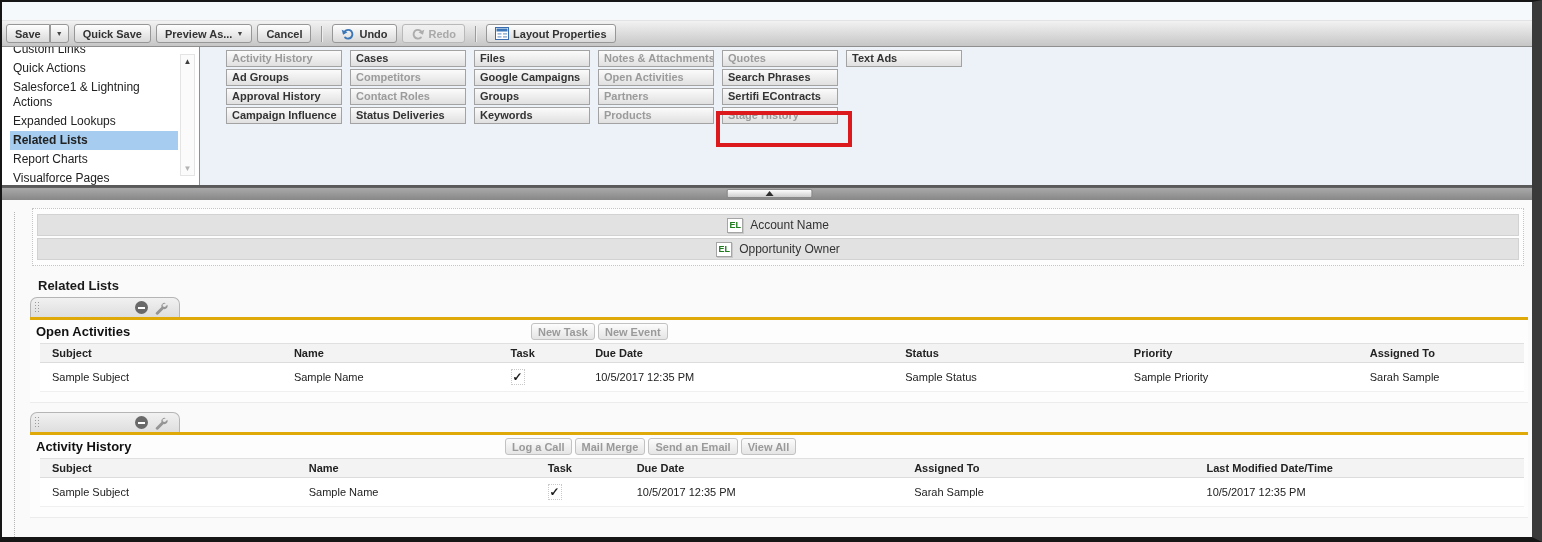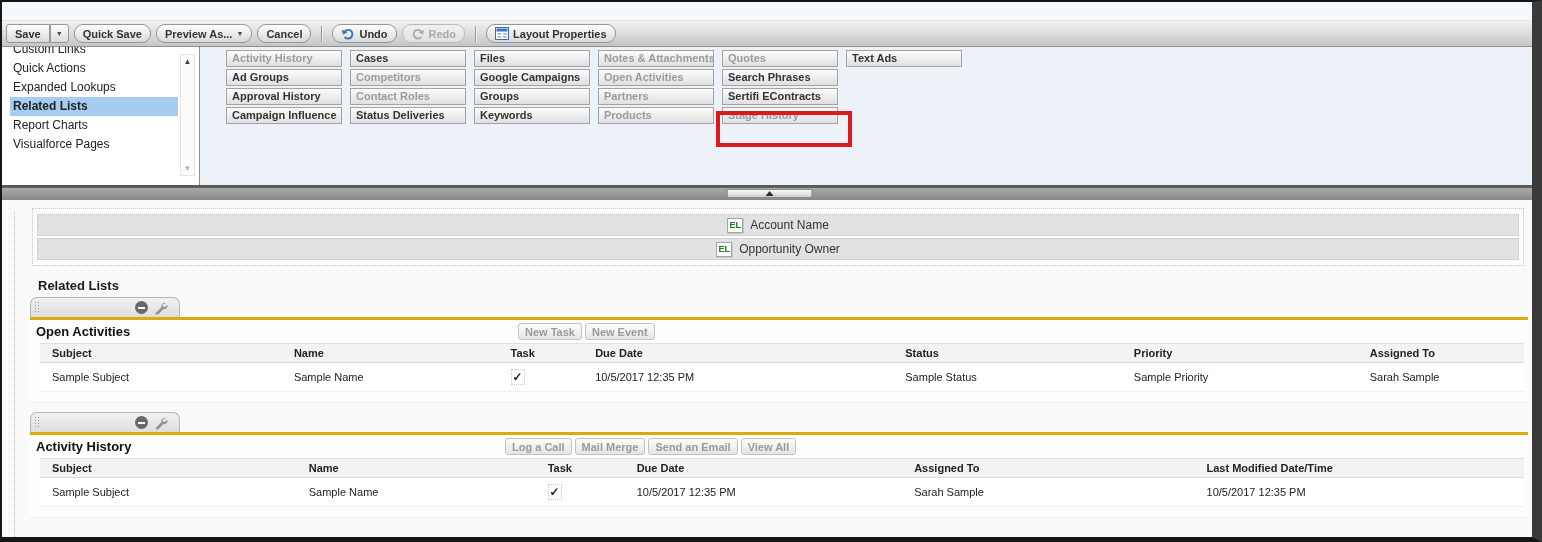--- a/index.html
+++ b/index.html
@@ -6,21 +6,21 @@
   body { font-family: "Liberation Sans", sans-serif; background:#fff; }
   .screen { position:relative; width:1542px; height:542px; overflow:hidden;
             border:2px solid #161616; border-right:10px solid #3a3a3a; border-bottom:5px solid #161616;
             background:#fafafa; }
   
   .top-strip { height:19px; background:#f6f9fb; border-bottom:1px solid #e3e3e3; }
   .toolbar { height:26px; background:linear-gradient(#f2f2f2,#c6c6c6);
              border-bottom:1px solid #8f8f8f; display:flex; align-items:center;
              padding-left:4px; gap:5px; }
   .tbtn { display:inline-flex; align-items:center; gap:4px; height:19px; padding:0 8px;
-          background:linear-gradient(#fefefe,#d9d9d9); border:1px solid #979797; border-radius:9px;
+          background:linear-gradient(#fefefe,#d9d9d9); border:1px solid #979797; border-radius:3px;
           font-size:11px; font-weight:bold; color:#333; cursor:default; white-space:nowrap; }
   .tbtn.disabled { color:#a9a9a9; background:linear-gradient(#f1f1f1,#e2e2e2); border-color:#b9b9b9; }
   .caret { font-size:7px; color:#444; }
   .split { display:inline-flex; }
   .split .main { border-radius:3px 0 0 3px; }
   .split .arrow { border-radius:0 3px 3px 0; border-left:none; padding:0 5px; height:19px;
           display:inline-flex; align-items:center; background:linear-gradient(#fefefe,#d9d9d9);
           border:1px solid #979797; }
   .tsep { width:1px; height:16px; background:#9b9b9b; margin:0 5px; box-shadow:1px 0 0 #eee; }
   .ticon { display:inline-flex; width:14px; height:14px; }
@@ -78,21 +78,21 @@
   .tab-icons { margin-left:auto; display:flex; align-items:center; gap:6px; }
   .minus-ic { width:13px; height:13px; border-radius:50%; background:#696969; display:flex;
               align-items:center; justify-content:center; cursor:pointer; }
   .minus-bar { width:7px; height:2px; background:#fff; }
   .wrench-ic { display:inline-flex; width:14px; height:14px; cursor:pointer; }
   .rl-sec { margin:0 4px 9px 28px; border-top:3px solid #dfa908; background:#fdfdfd;
             border-bottom:1px solid #ececec; padding-bottom:10px; }
   .sec-head { position:relative; height:23px; display:flex; align-items:center; padding-left:6px; }
   .sec-title { font-size:13px; font-weight:bold; color:#111; }
   .sec-btns { position:absolute; top:3px; display:flex; gap:3px; }
-  .s0 .sec-btns { left:488px; } .s1 .sec-btns { left:475px; }
+  .s0 .sec-btns { left:501px; } .s1 .sec-btns { left:475px; }
   .sbtn { height:17px; padding:0 6px; font-size:11px; font-weight:bold; color:#9a9a9a;
           background:linear-gradient(#fcfcfc,#e5e5e5); border:1px solid #c2c2c2; border-radius:3px;
           display:flex; align-items:center; white-space:nowrap; }
   table.rl-table { width:calc(100% - 14px); margin-left:10px; border-collapse:collapse;
           font-size:11px; color:#222; table-layout:fixed; }
   .rl-table thead th { background:#f3f3f3; border-top:1px solid #e0e0e0; border-bottom:1px solid #dcdcdc;
           font-weight:bold; text-align:left; padding:3px 2px 3px 12px; white-space:nowrap; overflow:hidden; }
   .rl-table tbody td { background:#fff; border-bottom:1px solid #f0f0f0; padding:6px 2px 6px 12px;
           white-space:nowrap; overflow:hidden; }
   .check-span { display:inline-block; min-width:14px; text-align:center; font-weight:bold;
@@ -151,20 +151,21 @@
       </span>
       <span>Layout Properties</span>
     </button>
   </div>
 
   <div class="editor">
     <div class="sidebar">
       <div class="sb-list">
         <div class="sb-item">Custom Links</div>
         <div class="sb-item">Quick Actions</div>
+        <div class="sb-item">Salesforce1 &amp; Lightning Actions</div>
         <div class="sb-item">Expanded Lookups</div>
         <div class="sb-item selected">Related Lists</div>
         <div class="sb-item">Report Charts</div>
         <div class="sb-item">Visualforce Pages</div>
 
       </div>
       <div class="sb-scroll">
         <span class="sb-up">▲</span>
         <span class="sb-down">▼</span>
       </div>

